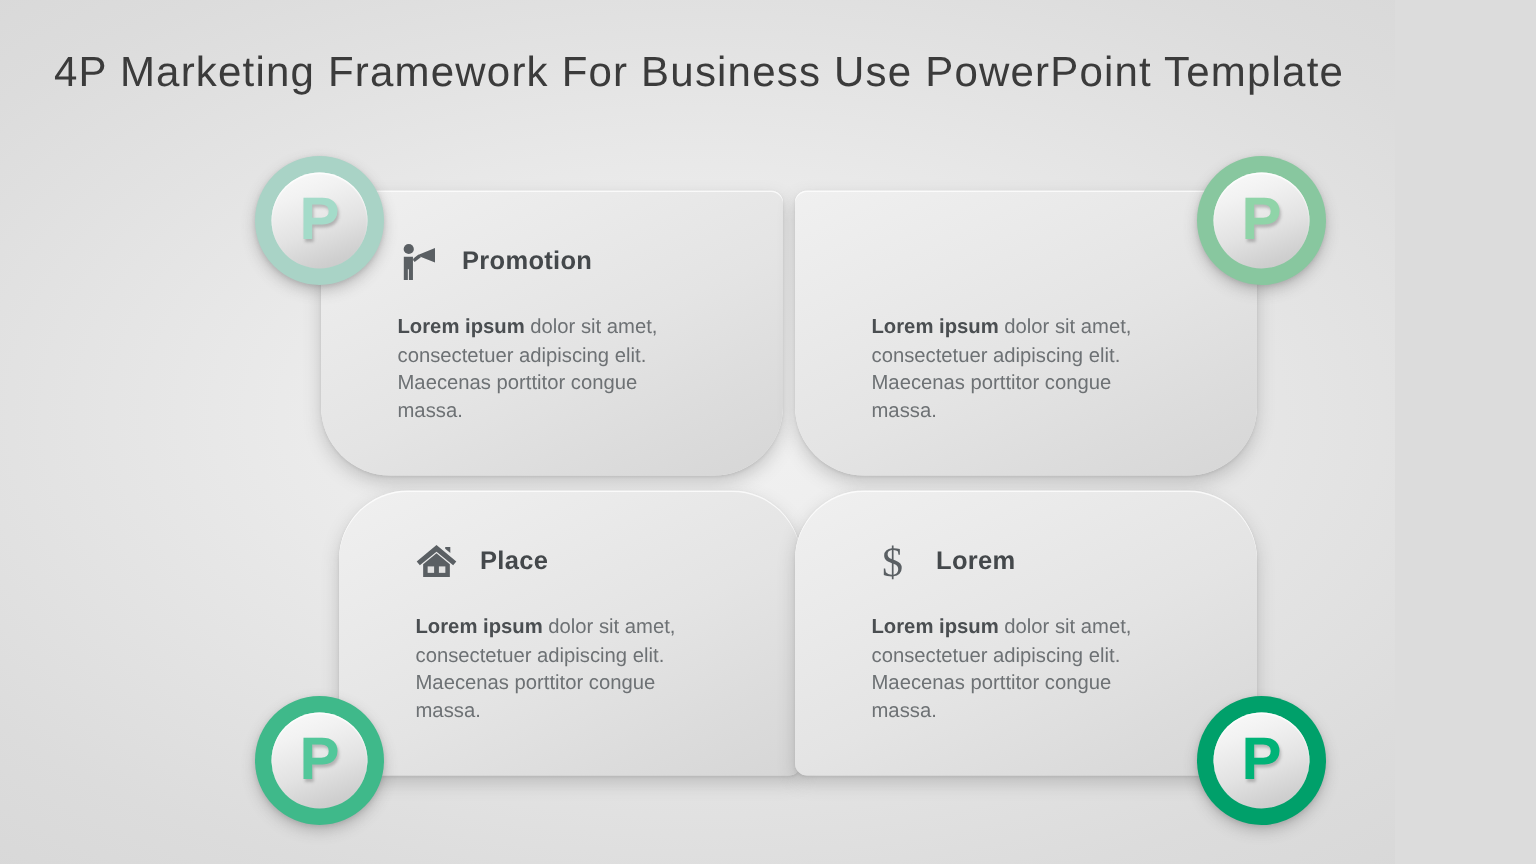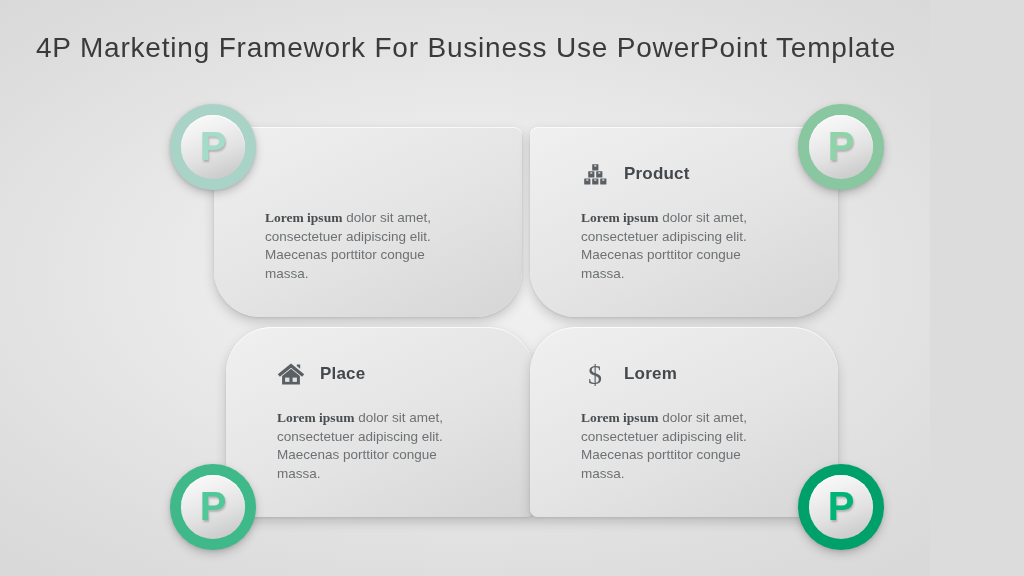--- a/index.html
+++ b/index.html
@@ -119,21 +119,20 @@
     left: 51px;
     top: 82px;
     width: 200px;
     font-size: 13.5px;
     line-height: 18.5px;
     color: #6d7174;
   }
   .card-body b {
     color: #4a4e51;
     font-weight: bold;
-    font-family: Liberation Serif, serif;
   }
 
   
   .badge {
     position: absolute;
     width: 86px;
     height: 86px;
     border-radius: 50%;
     display: flex;
     align-items: center;
@@ -174,45 +173,37 @@
 </head>
 <body>
 
 <div class="slide">
 
   <div class="title">4P Marketing Framework For Business Use PowerPoint Template</div>
 
   <div class="grid">
 
     <div class="card card-promotion">
-      <div class="card-body">
-        <b>Lorem ipsum</b><span> dolor sit amet, consectetuer adipiscing elit. Maecenas porttitor congue massa.</span>
-      </div>
-    </div>
-
-    <div class="card card-product">
       <div class="card-head">
         <span class="card-icon">
           <svg width="28" height="28" viewBox="0 0 28 28" fill="currentColor">
-            <rect x="11.2" y="4.2" width="6.2" height="6.2" rx="0.5"></rect>
-            <rect x="13.3" y="5.1" width="2" height="1.5" fill="#d8d8d8"></rect>
-            <rect x="7.2" y="11.3" width="6.2" height="6.2" rx="0.5"></rect>
-            <rect x="9.3" y="12.2" width="2" height="1.5" fill="#d8d8d8"></rect>
-            <rect x="15.2" y="11.3" width="6.2" height="6.2" rx="0.5"></rect>
-            <rect x="17.3" y="12.2" width="2" height="1.5" fill="#d8d8d8"></rect>
-            <rect x="3.2" y="18.4" width="6.2" height="6.2" rx="0.5"></rect>
-            <rect x="5.3" y="19.3" width="2" height="1.5" fill="#d8d8d8"></rect>
-            <rect x="11.2" y="18.4" width="6.2" height="6.2" rx="0.5"></rect>
-            <rect x="13.3" y="19.3" width="2" height="1.5" fill="#d8d8d8"></rect>
-            <rect x="19.2" y="18.4" width="6.2" height="6.2" rx="0.5"></rect>
-            <rect x="21.3" y="19.3" width="2" height="1.5" fill="#d8d8d8"></rect>
+            <circle cx="7.5" cy="6" r="3.4"></circle>
+            <path d="M4.2 11.2h6.1v15.4H7.6v-7.1H6.9v7.1H4.2z"></path>
+            <path d="M10.6 13.6l3.4-2.6v-1.2l11-4.4v9.6l-11-4.3v-1l-3.4 2.6z"></path>
+            <path d="M10.3 13.1l4.2-3.1 1.1 1.5-4.2 3.1z"></path>
           </svg>
         </span>
-        <span class="card-title">Product</span>
-      </div>
+        <span class="card-title">Promotion</span>
+      </div>
+      <div class="card-body">
+        <b>Lorem ipsum</b><span> dolor sit amet, consectetuer adipiscing elit. Maecenas porttitor congue massa.</span>
+      </div>
+    </div>
+
+    <div class="card card-product">
       <div class="card-body">
         <b>Lorem ipsum</b><span> dolor sit amet, consectetuer adipiscing elit. Maecenas porttitor congue massa.</span>
       </div>
     </div>
 
     <div class="card card-place">
       <div class="card-head">
         <span class="card-icon">
           <svg width="28" height="28" viewBox="0 0 28 28" fill="currentColor">
             <path d="M14 3.4L0.8 14.3l2.1 2.5L14 7.8l11.1 9 2.1-2.5z"></path>

